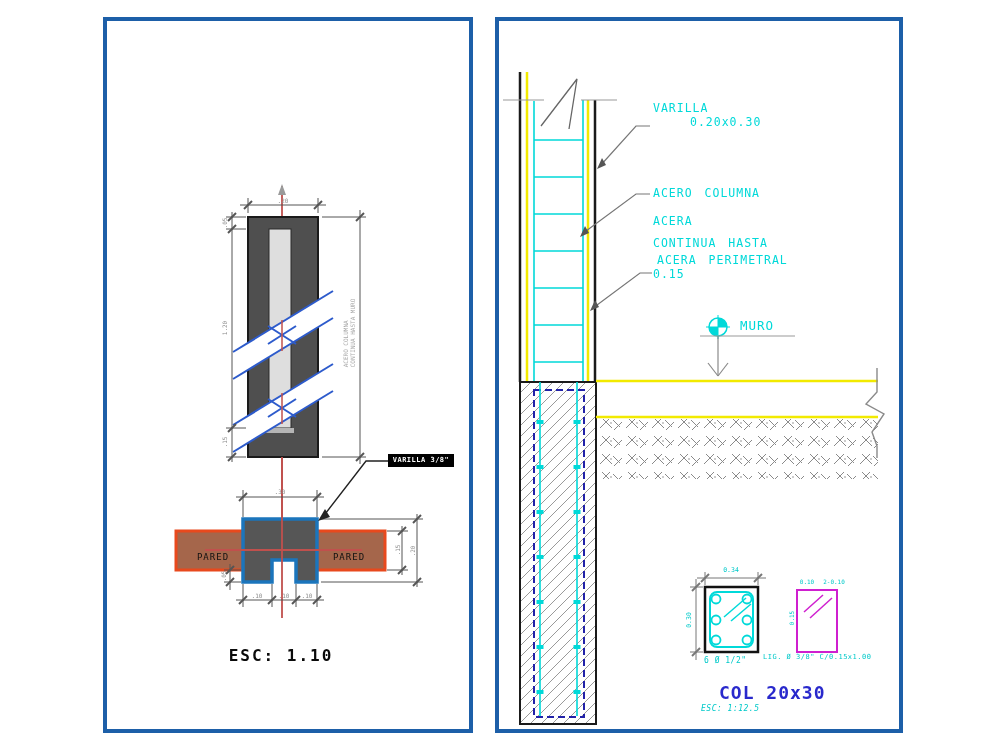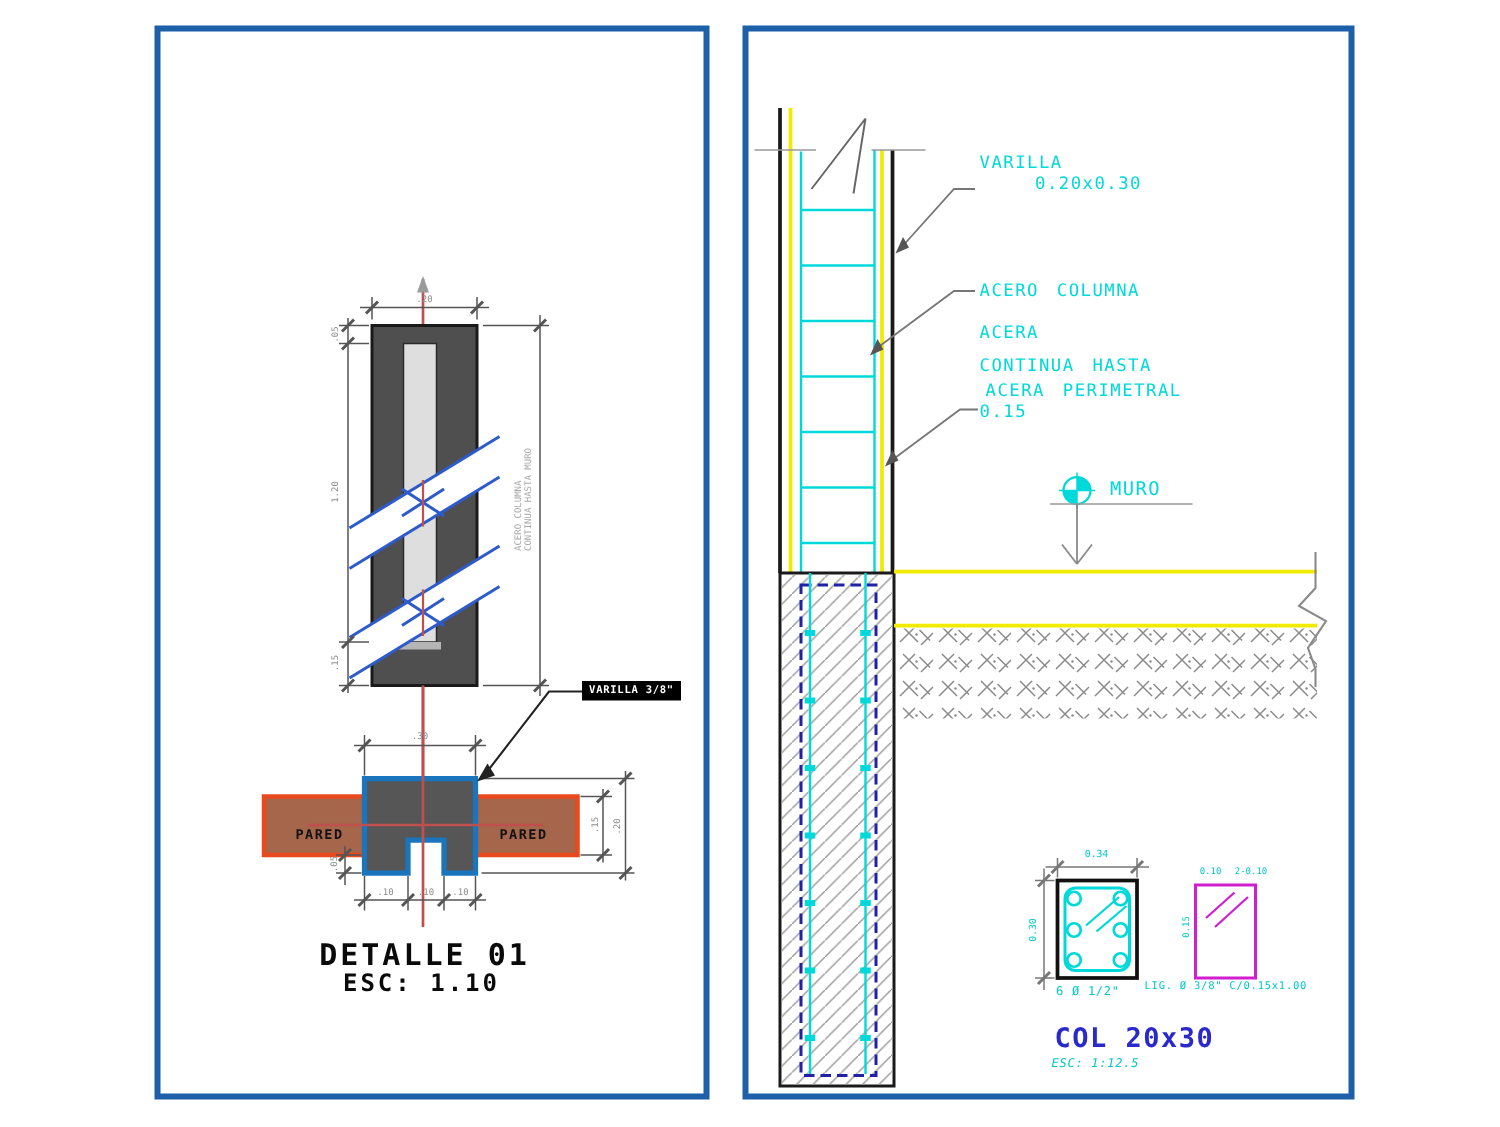--- a/index.html
+++ b/index.html
@@ -9,26 +9,26 @@
   #svg-layer{position:absolute;left:0;top:0;pointer-events:none;}
   .lbl{position:absolute;white-space:nowrap;}
   .lbl-c{position:absolute;white-space:nowrap;transform:translate(-50%,-50%);}
   .rot{position:absolute;white-space:nowrap;transform:translate(-50%,-50%) rotate(-90deg);}
   .dim{font-size:6px;line-height:7px;color:#8d8d8d;}
   .dimcy{font-size:6.5px;line-height:7px;color:#00c9c9;}
   .cy{color:#00d9d9;letter-spacing:1px;}
   .note{font-size:6px;line-height:7px;color:#a9a9a9;text-align:left;}
   .varilla{background:#000;color:#fff;font-size:7px;line-height:13px;width:66px;
            text-align:center;font-weight:bold;letter-spacing:0.5px;}
-  .pared{font-size:9px;font-weight:bold;color:#111;letter-spacing:1px;text-align:center;}
+  .pared{font-size:9px;font-weight:normal;color:#111;letter-spacing:1px;text-align:center;}
   .title-black{font-size:20px;font-weight:bold;color:#0a0a0a;letter-spacing:2px;}
   .scale-black{font-size:16px;font-weight:bold;color:#0a0a0a;letter-spacing:2px;text-align:center;}
   .callout{font-size:11.5px;line-height:14px;word-spacing:4px;}
   .acera{font-size:12.5px;}
-  .col-title{font-size:18px;font-weight:bold;color:#2929cc;letter-spacing:1px;}
+  .col-title{font-size:18px;font-weight:bold;color:#2929cc;letter-spacing:1px;margin-left:16px;}
   .col-scale{font-size:8px;color:#00c9c9;letter-spacing:0.5px;}
   .small-note{font-size:7.5px;letter-spacing:0.5px;color:#00c9c9;}
 </style>
 </head>
 <body>
 
 <div id="canvas">
 
   <div class="frame" style="left:103px;top:17px;width:362px;height:708px;"></div>
   <div class="frame" style="left:495px;top:17px;width:400px;height:708px;"></div>
@@ -263,21 +263,20 @@
   <div class="lbl-c dim" style="left:257px;top:595px;">.10</div>
   <div class="lbl-c dim" style="left:284px;top:595px;">.10</div>
   <div class="lbl-c dim" style="left:307px;top:595px;">.10</div>
   <div class="rot dim" style="left:397px;top:550px;">.15</div>
   <div class="rot dim" style="left:412px;top:551px;">.20</div>
   <div class="rot dim" style="left:223px;top:576px;">.05</div>
 
   <div class="lbl-c pared" style="left:213px;top:557px;">PARED</div>
   <div class="lbl-c pared" style="left:349px;top:557px;">PARED</div>
 
-  <div class="lbl-c title-black" style="left:283px;top:636px;">DETALLE 01</div>
   <div class="lbl-c scale-black" style="left:281px;top:655px;">ESC: 1.10</div>
 
   <div class="lbl cy callout" style="left:653px;top:101px;">VARILLA</div>
   <div class="lbl cy callout" style="left:690px;top:115px;">0.20x0.30</div>
 
   <div class="lbl cy callout" style="left:653px;top:186px;">ACERO COLUMNA</div>
   <div class="lbl cy callout" style="left:653px;top:200px;margin-top:36px;">CONTINUA HASTA</div>
   <div class="lbl cy callout" style="left:653px;top:214px;">ACERA</div>
 
   <div class="lbl cy callout" style="left:657px;top:253px;">ACERA PERIMETRAL</div>

